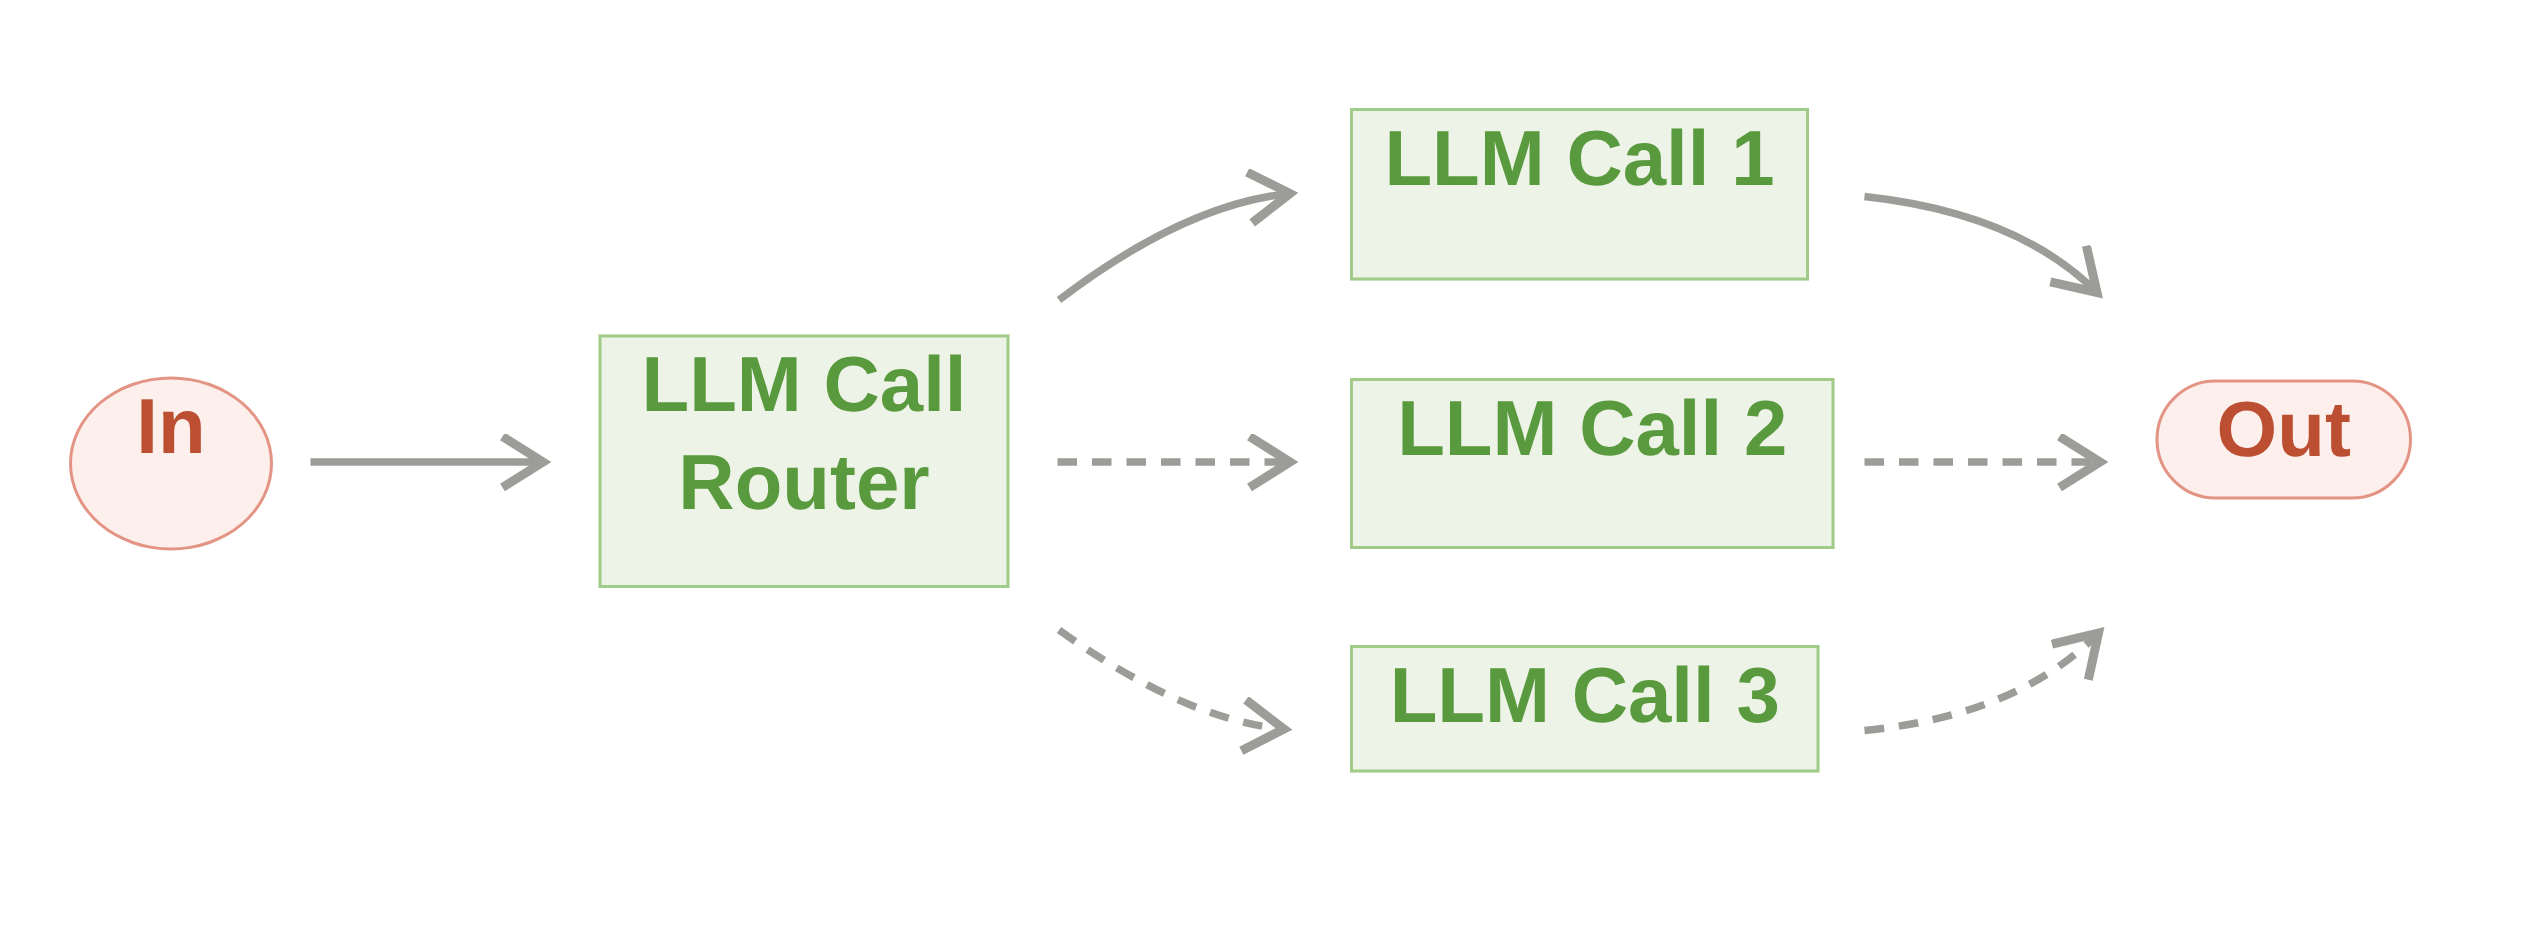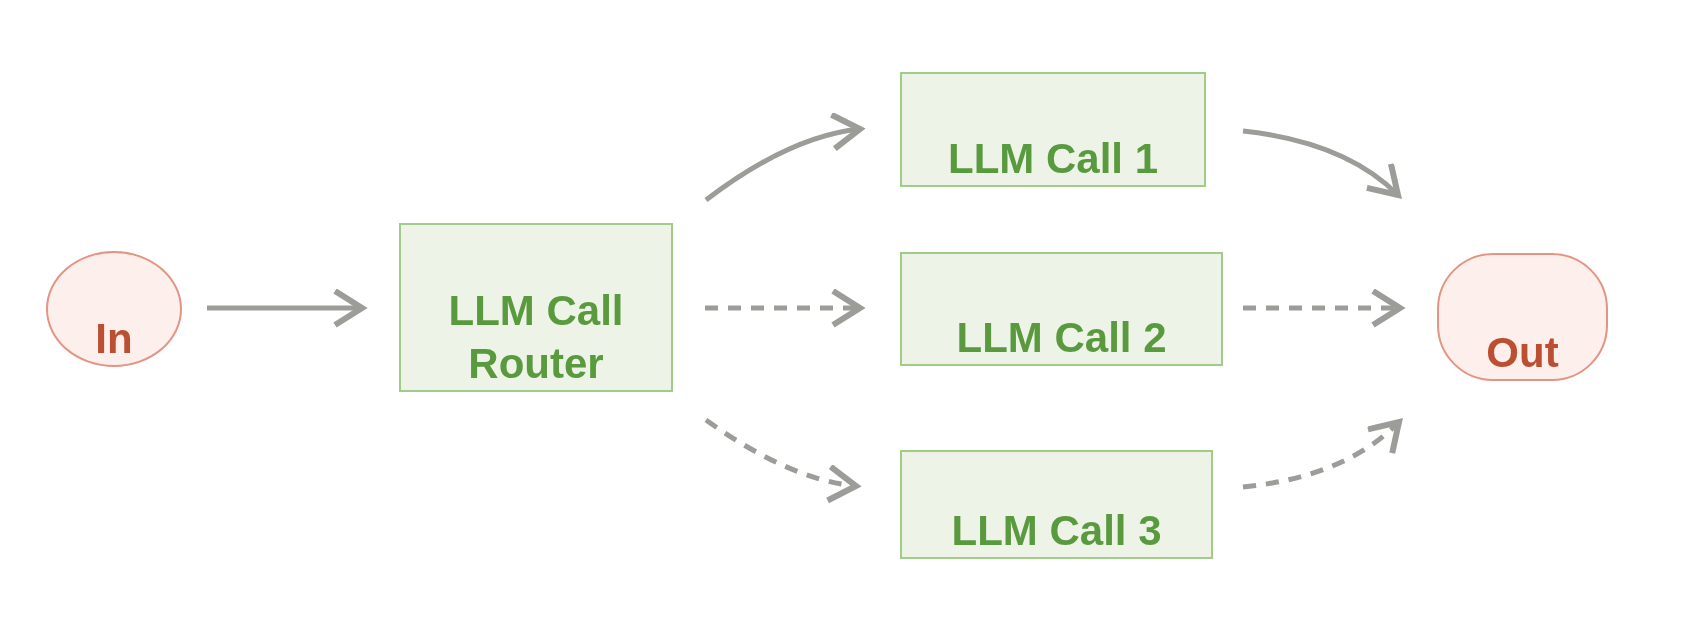--- a/index.html
+++ b/index.html
@@ -24,25 +24,25 @@
   }
   .edges-layer {
     position: absolute;
     inset: 0;
     width: 1689px;
     height: 621px;
   }
   .node {
     position: absolute;
     display: flex;
-    align-items: flex-end;
+    align-items: flex-start;
     justify-content: center;
     text-align: center;
     font-weight: bold;
-    font-size: 42px;
+    font-size: 52px;
     line-height: 1.25;
   }
   .process {
     background: var(--box-fill);
     border: 2px solid var(--box-border);
     color: var(--box-text);
   }
   .terminal {
     background: var(--terminal-fill);
     border: 2px solid var(--terminal-border);
@@ -51,23 +51,23 @@
   .node-in {
     left: 46px; top: 251px; width: 136px; height: 116px;
     border-radius: 50%;
   }
   .node-router {
     left: 399px; top: 223px; width: 274px; height: 169px;
   }
   .node-router .label { max-width: 230px; }
   .node-call1 { left: 900px; top: 72px;  width: 306px; height: 115px; }
   .node-call2 { left: 900px; top: 252px; width: 323px; height: 114px; }
-  .node-call3 { left: 900px; top: 430px; width: 313px; height: 109px; margin-top: 20px; }
+  .node-call3 { left: 900px; top: 430px; width: 313px; height: 85px; }
   .node-out {
-    left: 1437px; top: 253px; width: 171px; height: 128px;
+    left: 1437px; top: 253px; width: 171px; height: 80px;
     border-radius: 56px;
   }
   .edge {
     fill: none;
     stroke: var(--arrow);
     stroke-width: 5px;
   }
   .edge.dashed { stroke-dasharray: 13 10; }
 </style>
 </head>

